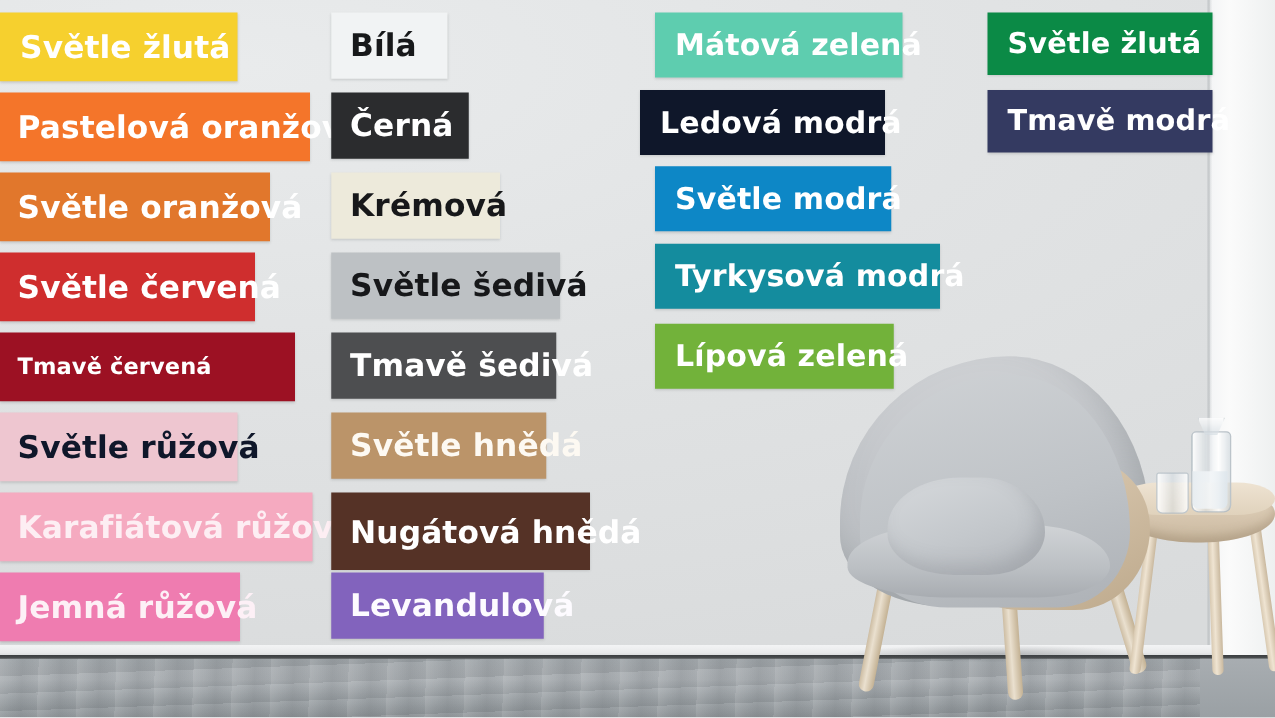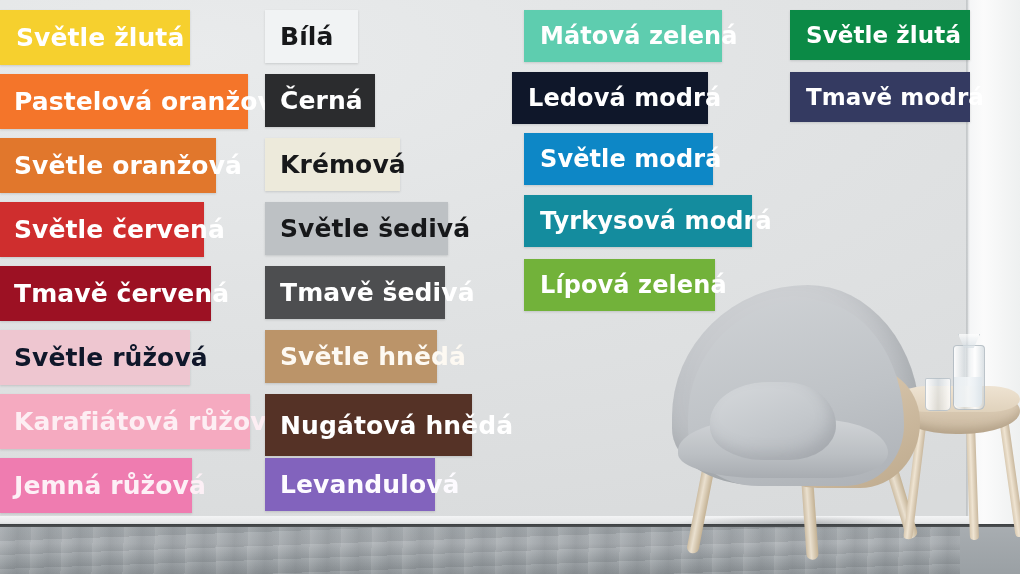--- a/index.html
+++ b/index.html
@@ -242,21 +242,21 @@
   <div class="tumbler"></div>
   <div class="carafe"></div>
   <div class="carafe-water"></div>
   <div class="carafe-neck"></div>
 
   <div class="labels" id="labels-root">
       <div class="label" style="left: 0px; top: 10px; width: 190px; height: 55px; background: rgb(246, 208, 46); color: rgb(255, 255, 255); font-size: 25px; padding-left: 16px;">Světle žlutá</div>
       <div class="label" style="left: 0px; top: 74px; width: 248px; height: 55px; background: rgb(244, 117, 42); color: rgb(255, 255, 255); font-size: 25px; padding-left: 14px;">Pastelová oranžová</div>
       <div class="label" style="left: 0px; top: 138px; width: 216px; height: 55px; background: rgb(225, 119, 44); color: rgb(255, 255, 255); font-size: 25px; padding-left: 14px;">Světle oranžová</div>
       <div class="label" style="left: 0px; top: 202px; width: 204px; height: 55px; background: rgb(207, 46, 46); color: rgb(255, 255, 255); font-size: 25px; padding-left: 14px;">Světle červená</div>
-      <div class="label" style="left: 0px; top: 266px; width: 211px; height: 55px; background: rgb(156, 17, 35); color: rgb(255, 255, 255); font-size: 25px; padding-left: 14px;">Tmavě červená</div>
+      <div class="label" style="left: 0px; top: 266px; width: 236px; height: 55px; background: rgb(156, 17, 35); color: rgb(255, 255, 255); font-size: 18px; padding-left: 14px;">Tmavě červená</div>
       <div class="label" style="left: 0px; top: 330px; width: 190px; height: 55px; background: rgb(238, 198, 208); color: #0f172a; font-size: 25px; padding-left: 14px;">Světle růžová</div>
       <div class="label" style="left: 0px; top: 394px; width: 250px; height: 55px; background: rgb(245, 170, 192); color: rgb(253, 238, 243); font-size: 25px; padding-left: 14px;">Karafiátová růžová</div>
       <div class="label" style="left: 0px; top: 458px; width: 192px; height: 55px; background: rgb(239, 124, 176); color: rgb(253, 240, 246); font-size: 25px; padding-left: 14px;">Jemná růžová</div>
       <div class="label" style="left: 265px; top: 10px; width: 93px; height: 53px; background: rgb(241, 243, 244); color: rgb(23, 24, 26); font-size: 25px; padding-left: 15px;">Bílá</div>
       <div class="label" style="left: 265px; top: 74px; width: 110px; height: 53px; background: rgb(43, 44, 46); color: rgb(255, 255, 255); font-size: 25px; padding-left: 15px;">Černá</div>
       <div class="label" style="left: 265px; top: 138px; width: 135px; height: 53px; background: rgb(237, 234, 219); color: rgb(23, 24, 26); font-size: 25px; padding-left: 15px;">Krémová</div>
       <div class="label" style="left: 265px; top: 202px; width: 183px; height: 53px; background: rgb(189, 193, 196); color: rgb(23, 24, 26); font-size: 25px; padding-left: 15px;">Světle šedivá</div>
       <div class="label" style="left: 265px; top: 266px; width: 180px; height: 53px; background: rgb(77, 78, 80); color: rgb(255, 255, 255); font-size: 25px; padding-left: 15px;">Tmavě šedivá</div>
       <div class="label" style="left: 265px; top: 330px; width: 172px; height: 53px; background: rgb(187, 148, 105); color: rgb(253, 249, 242); font-size: 25px; padding-left: 15px;">Světle hnědá</div>
       <div class="label" style="left: 265px; top: 394px; width: 207px; height: 62px; background: rgb(85, 50, 38); color: rgb(255, 255, 255); font-size: 25px; padding-left: 15px;">Nugátová hnědá</div>

